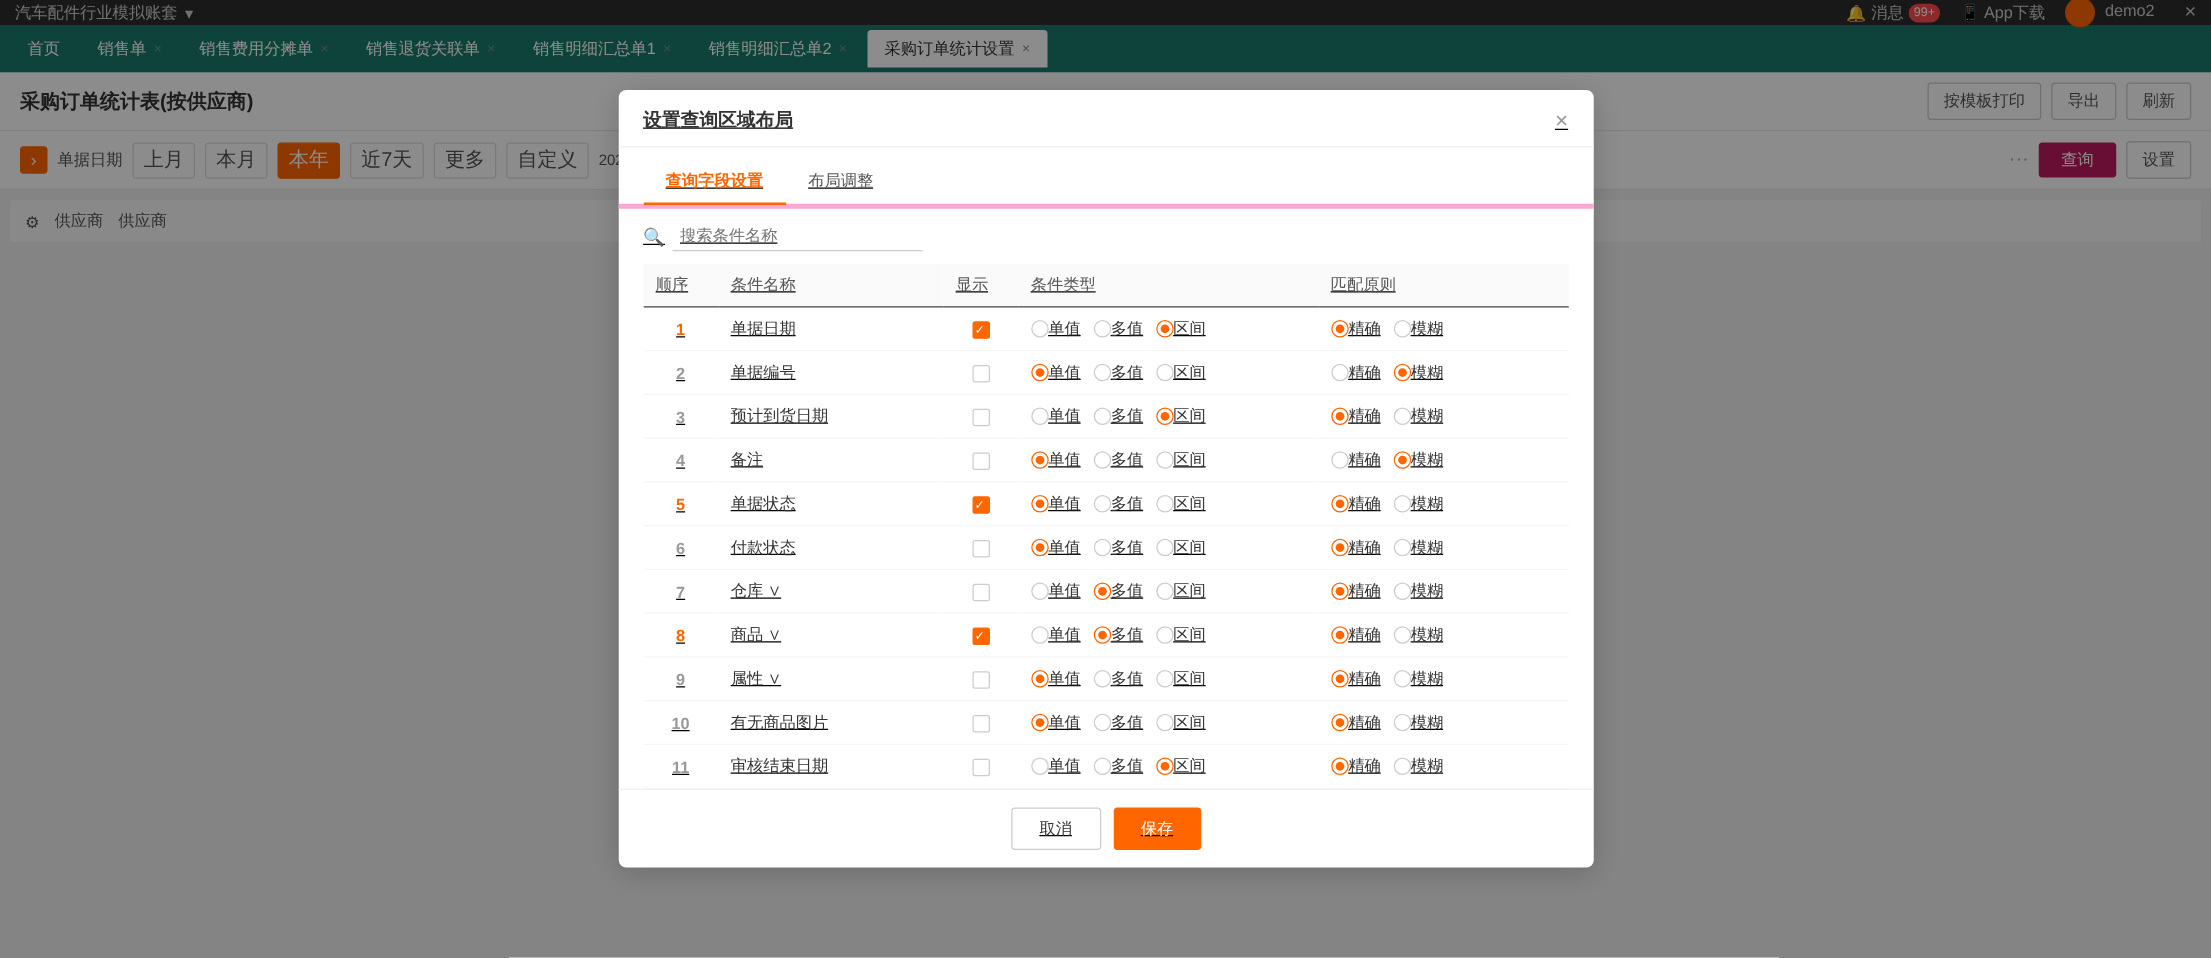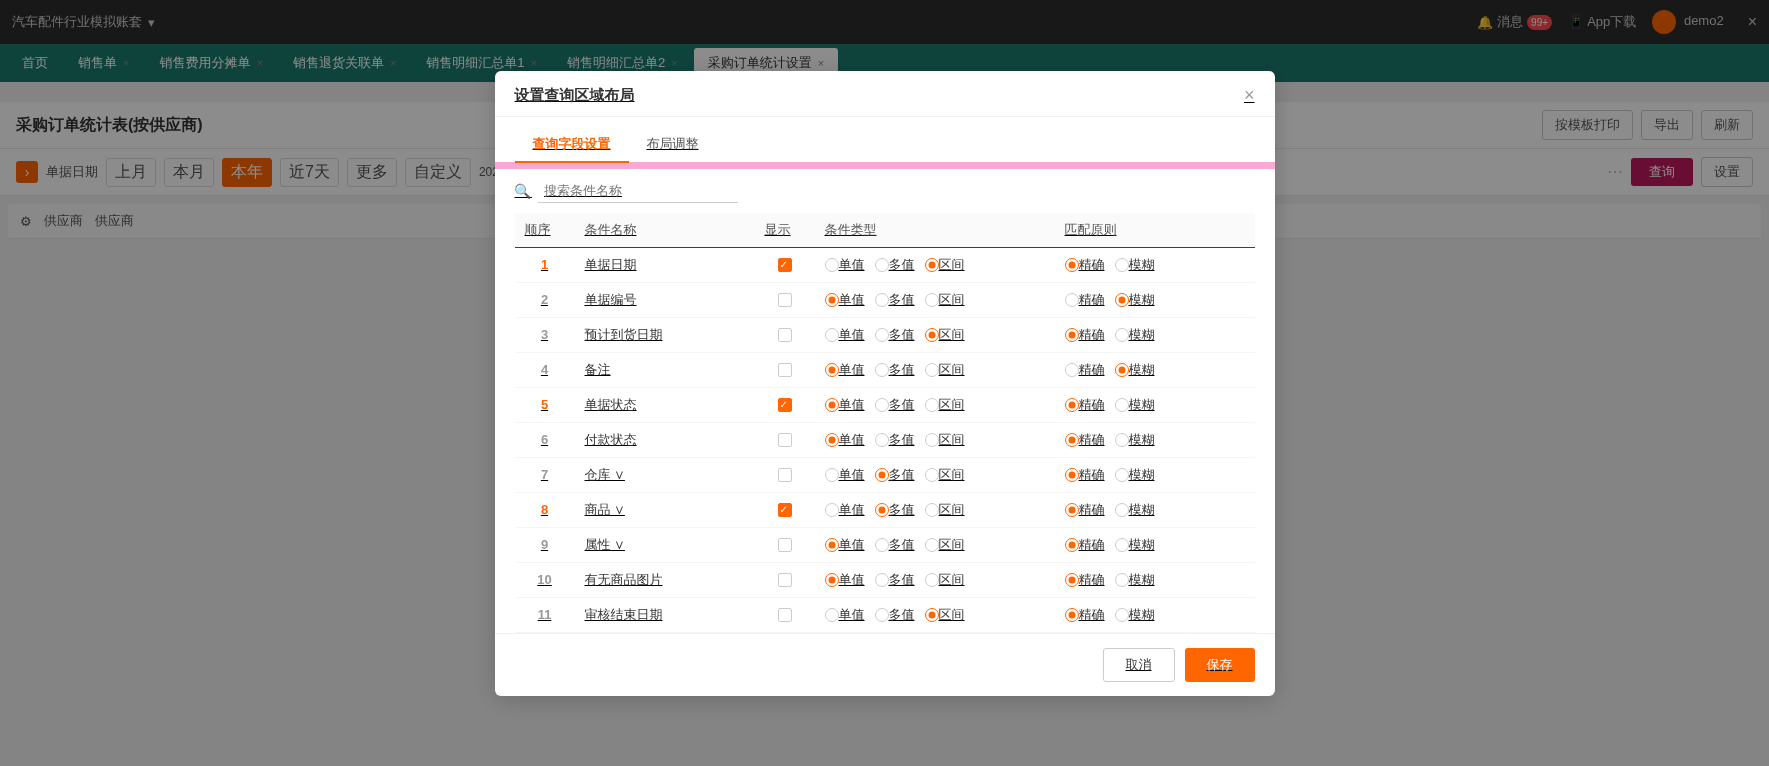--- a/index.html
+++ b/index.html
@@ -1,21 +1,21 @@
 <!DOCTYPE html>
 <html><head>
   <meta charset="utf-8">
   <style>
     * { box-sizing: border-box; margin: 0; padding: 0; }
     body { font-family: "Microsoft YaHei", Arial, sans-serif; font-size: 13px; background: #f0f0f0; overflow: hidden; }
 
     
     .top-nav {
       background: #2d2d2d;
-      height: 44px;
+      height: 20px;
       display: flex;
       align-items: center;
       padding: 0 12px;
       justify-content: space-between;
     }
     .top-nav-left { color: #ccc; font-size: 13px; display: flex; align-items: center; gap: 6px; }
     .top-nav-right { display: flex; align-items: center; gap: 16px; color: #ccc; font-size: 13px; }
     .notif-badge { position: relative; display: inline-flex; align-items: center; gap: 4px; }
     .badge { background: #ff4d4f; color: #fff; border-radius: 8px; font-size: 10px; padding: 2px 4px; text-align: center; }
     .close-x { color: #ccc; cursor: pointer; margin-left: 8px; font-size: 16px; }
@@ -42,21 +42,20 @@
     .tab-home { color: #fff; padding: 6px 14px; font-size: 13px; cursor: pointer; }
 
     
     .page-header {
       background: #fff;
       padding: 8px 16px;
       display: flex;
       align-items: center;
       justify-content: space-between;
       border-bottom: 1px solid #e8e8e8;
-      margin-top: 20px;
     }
     .page-title { font-size: 16px; font-weight: bold; color: #333; }
     .header-actions { display: flex; align-items: center; gap: 8px; }
     .btn-print { border: 1px solid #ccc; background: #fff; padding: 5px 12px; border-radius: 3px; cursor: pointer; font-size: 13px; color: #555; }
     .btn-export { border: 1px solid #ccc; background: #fff; padding: 5px 12px; border-radius: 3px; cursor: pointer; font-size: 13px; color: #555; }
     .btn-refresh { border: 1px solid #ccc; background: #fff; padding: 5px 12px; border-radius: 3px; cursor: pointer; font-size: 13px; color: #555; }
 
     
     .filter-bar {
       background: #fff;
@@ -121,21 +120,21 @@
       border-bottom: 1px solid #f0f0f0;
     }
     .modal-title { font-size: 15px; font-weight: bold; color: #333; }
     .modal-close { cursor: pointer; font-size: 18px; color: #999; }
 
     
     .modal-tabs {
       display: flex;
       padding: 10px 20px 0 20px;
       gap: 0;
-      border-bottom: 7px solid #f9a8d4;
+      border-bottom: 4px solid #f9a8d4;
     }
     .modal-tab {
       padding: 8px 18px;
       font-size: 13px;
       color: #555;
       cursor: pointer;
       border-bottom: 2px solid transparent;
       margin-bottom: -1px;
     }
     .modal-tab.active {
@@ -233,21 +232,21 @@
       border-radius: 50%;
       position: absolute;
       top: 50%; left: 50%;
       transform: translate(-50%, -50%);
     }
     .radio-label { font-size: 13px; color: #333; }
 
     
     .modal-footer {
       display: flex;
-      justify-content: flex-end;
+      justify-content: center;
       padding: 14px 20px;
       gap: 10px;
       border-top: 1px solid #f0f0f0;
     }
     .btn-cancel {
       border: 1px solid #ccc;
       background: #fff;
       padding: 7px 22px;
       border-radius: 3px;
       cursor: pointer;

